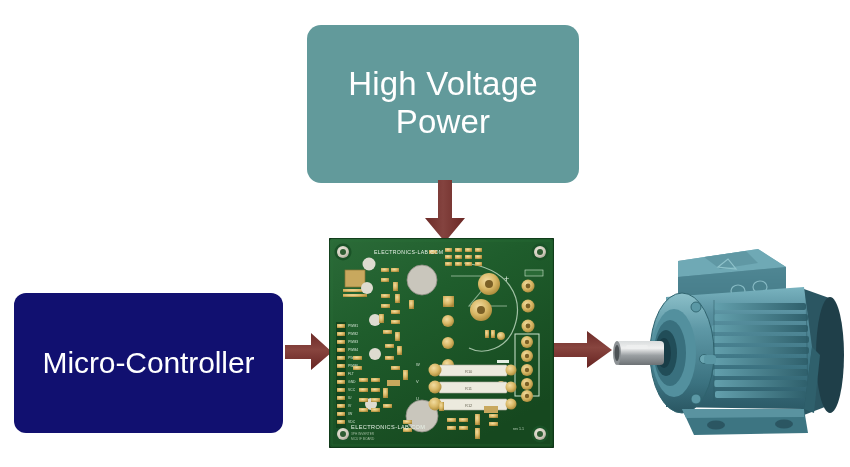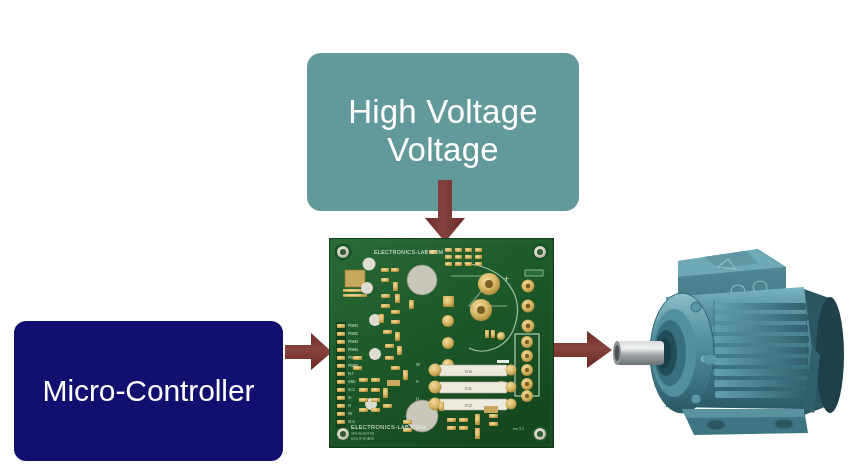--- a/index.html
+++ b/index.html
@@ -21,21 +21,20 @@
   
   .block {
     position: absolute;
     display: flex;
     align-items: center;
     justify-content: center;
     text-align: center;
     color: #ffffff;
     line-height: 1.14;
     box-sizing: border-box;
-    margin-top: 28px;
   }
 
   #psu-block {
     left: 307px;
     top: 25px;
     width: 272px;
     height: 158px;
     background: #629a9b;
     border-radius: 14px;
     font-size: 33px;
@@ -88,21 +87,21 @@
   }
 </style>
 </head>
 <body>
 
 <div id="canvas">
 
   <div id="psu-block" class="block">
     <div class="txt">
       <div>High Voltage</div>
-      <div>Voltage</div>
+      <div>Power</div>
     </div>
   </div>
 
   <div id="ctrl-block" class="block">
     <div class="txt">
       <div>Micro-Controller</div>
     </div>
   </div>
 
   <svg id="arrow-psu-to-pcb" class="arrow-down" viewBox="0 0 42 63">

